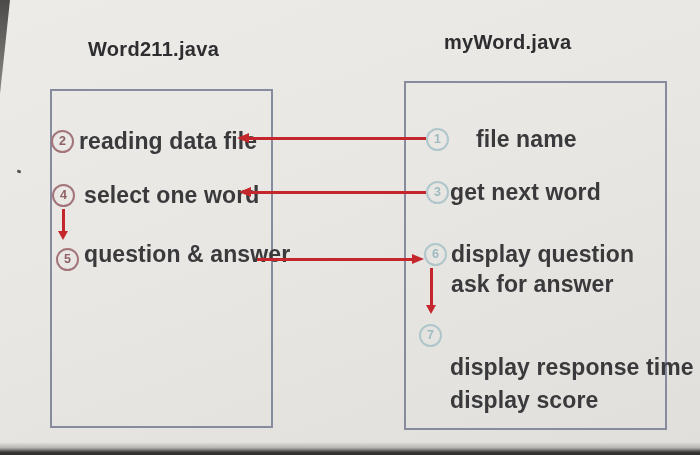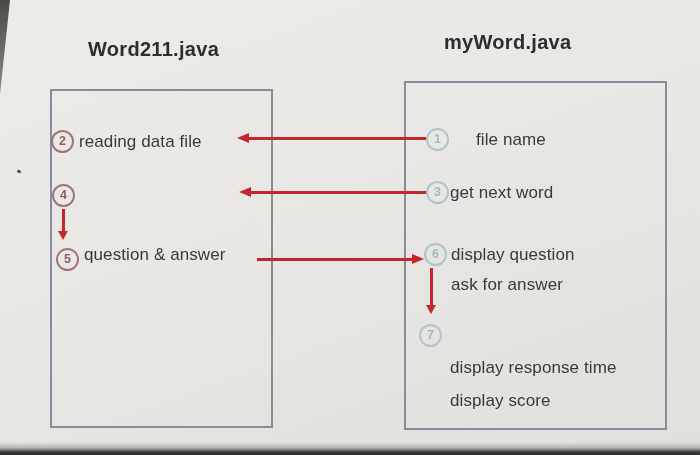--- a/index.html
+++ b/index.html
@@ -42,21 +42,21 @@
     display:flex;align-items:center;justify-content:center;
     font-size:12.5px;font-weight:700;line-height:1;
   }
   .circ.rose{border-color:#a3757a;color:#8e5f64;}
   .circ.teal{border-color:#afc6cb;color:#9fbac0;}
   .c2{left:51px;top:130px;} .c4{left:52px;top:184px;} .c5{left:56px;top:248px;}
   .c1{left:426px;top:128px;} .c3{left:426px;top:181px;}
   .c6{left:424px;top:243px;} .c7{left:419px;top:324px;}
   
   .lbl{
-    position:absolute;font-size:17px;font-weight:400;color:#3a393b;
+    position:absolute;font-size:23px;font-weight:700;color:#3a393b;
     line-height:23px;white-space:nowrap;letter-spacing:.1px;
   }
   .l2{left:79px;top:130px;} .l4{left:84px;top:184px;} .l5{left:84px;top:243px;}
   .l1{left:453px;top:128px;margin-left:23px;} .l3{left:450px;top:181px;}
   .l6a{left:451px;top:243px;} .l6b{left:451px;top:273px;}
   .l7a{left:450px;top:324px;} .l7b{left:450px;top:356px;} .l7c{left:450px;top:389px;}
   
   .arrow{position:absolute;left:0;top:0;}
   .aline{position:absolute;background:#c4262c;}
   .ahead{position:absolute;width:0;height:0;}
@@ -75,20 +75,21 @@
   <div class="title title-left">Word211.java</div>
   <div class="title title-right">myWord.java</div>
 
   <div class="box box-left"></div>
   <div class="box box-right"></div>
 
   <div class="circ rose c2">2</div>
   <div class="lbl l2">reading data file</div>
 
   <div class="circ rose c4">4</div>
+  <div class="lbl l4">select one word</div>
 
   <div class="circ rose c5">5</div>
   <div class="lbl l5">question &amp; answer</div>
 
   <div class="circ teal c1">1</div>
   <div class="lbl l1">file name</div>
 
   <div class="circ teal c3">3</div>
   <div class="lbl l3">get next word</div>
 

